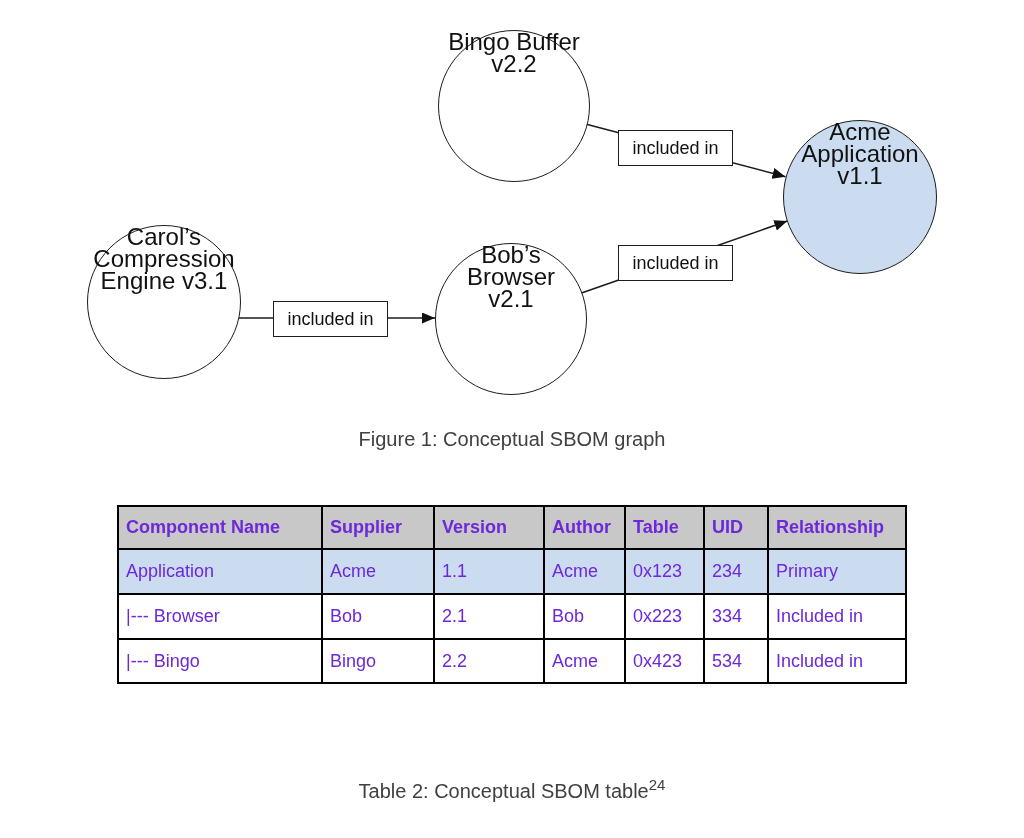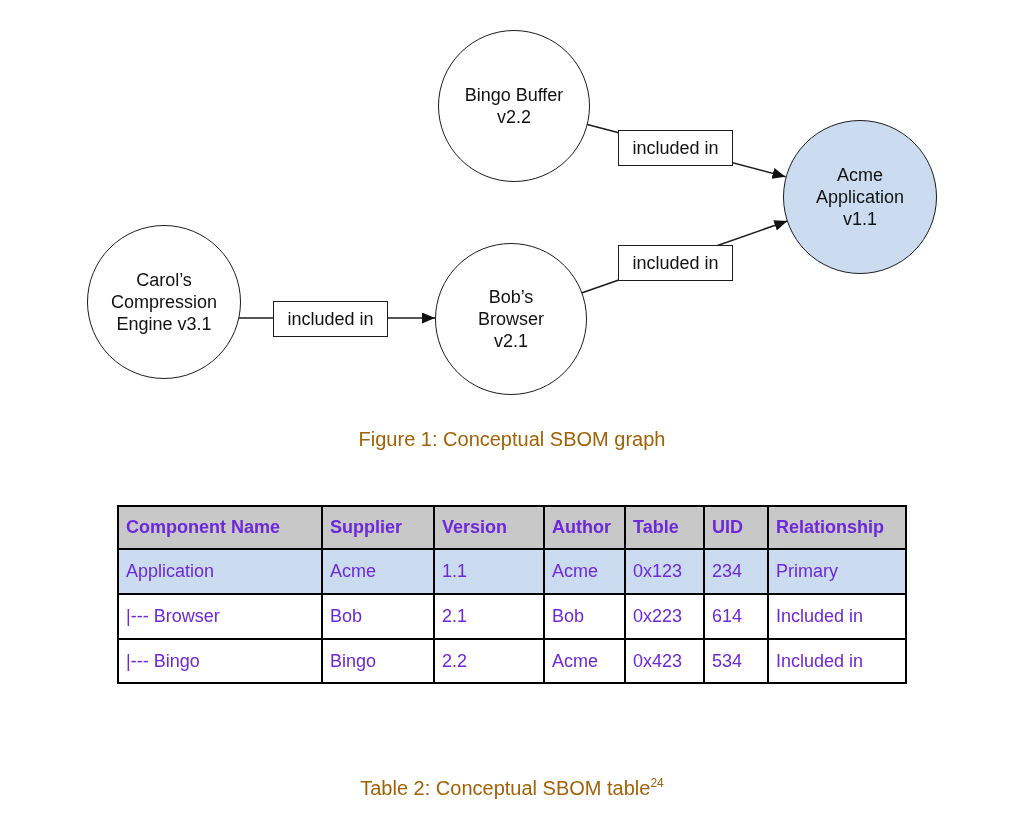--- a/index.html
+++ b/index.html
@@ -6,49 +6,49 @@
   .page{
     position:relative;width:1024px;height:838px;background:#fff;
     font-family:"Liberation Sans","DejaVu Sans",sans-serif;color:#111;
     overflow:hidden;
   }
   
   .diagram{position:absolute;left:0;top:0;width:1024px;height:470px;}
   .connectors{position:absolute;left:0;top:0;z-index:1;}
   .node{
     position:absolute;z-index:2;border:1.6px solid #1c1c1c;border-radius:50%;
-    background:#fff;display:flex;align-items:center;justify-content:center;
-    text-align:center;font-size:18px;line-height:22px;white-space:pre-line;
+    background:#fff;display:flex;justify-content:center;
+    text-align:center;font-size:24px;line-height:22px;white-space:pre-line;
   }
   .node.filled{background:var(--node_fill,#cbdcf1);}
   .edge-box{
     position:absolute;z-index:3;border:1.7px solid #1c1c1c;background:#fff;
     display:flex;align-items:center;justify-content:center;
     font-size:18px;line-height:18px;
   }
   .caption{
     position:absolute;left:0;width:1024px;text-align:center;
-    font-size:20px;color:#a16207;
+    font-size:20px;color:#404040;
   }
   
   table.sbom{
     position:absolute;left:117px;top:505px;width:788px;
     border-collapse:collapse;table-layout:fixed;
     font-size:18px;color:#6d28d9;
   }
   table.sbom th,table.sbom td{
     border:2px solid #000;padding:2px 6px 2px 7px;vertical-align:middle;
     text-align:left;overflow:hidden;
   }
   table.sbom th{background:var(--header_bg,#c8c8c8);font-weight:bold;}
   tr.hl td{background:var(--row_highlight,#cbdcf1);}
   tr.hdr{height:43px;} tr.r{height:45px;} tr.r-tall{height:66px;} tr.r-last{height:44px;}
   td.indent-2{padding-left:46px;}
   .pre{white-space:pre;}
-  sup{font-size:12px;}
+  sup{font-size:15px;}
 </style>
 </head>
 <body>
 
 <div class="page">
 
   <div class="diagram">
     <svg class="connectors" width="1024" height="470" viewBox="0 0 1024 470">
       <defs>
         <marker id="arrow" markerUnits="userSpaceOnUse" markerWidth="15" markerHeight="12" refX="13" refY="5.5" orient="auto">
@@ -126,21 +126,21 @@
         <td>0x123</td>
         <td>234</td>
         <td>Primary</td>
       </tr>
       <tr class="r">
         <td>|--- Browser</td>
         <td>Bob</td>
         <td>2.1</td>
         <td>Bob</td>
         <td>0x223</td>
-        <td>614</td>
+        <td>334</td>
         <td>Included in</td>
       </tr>
       <tr class="r-last">
         <td>|--- Bingo</td>
         <td>Bingo</td>
         <td>2.2</td>
         <td>Acme</td>
         <td>0x423</td>
         <td>534</td>
         <td>Included in</td>

